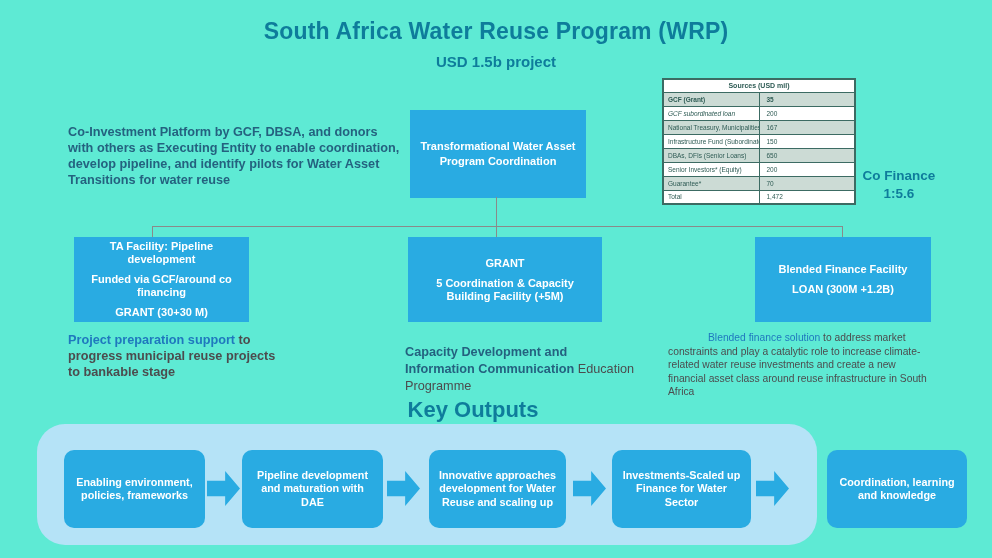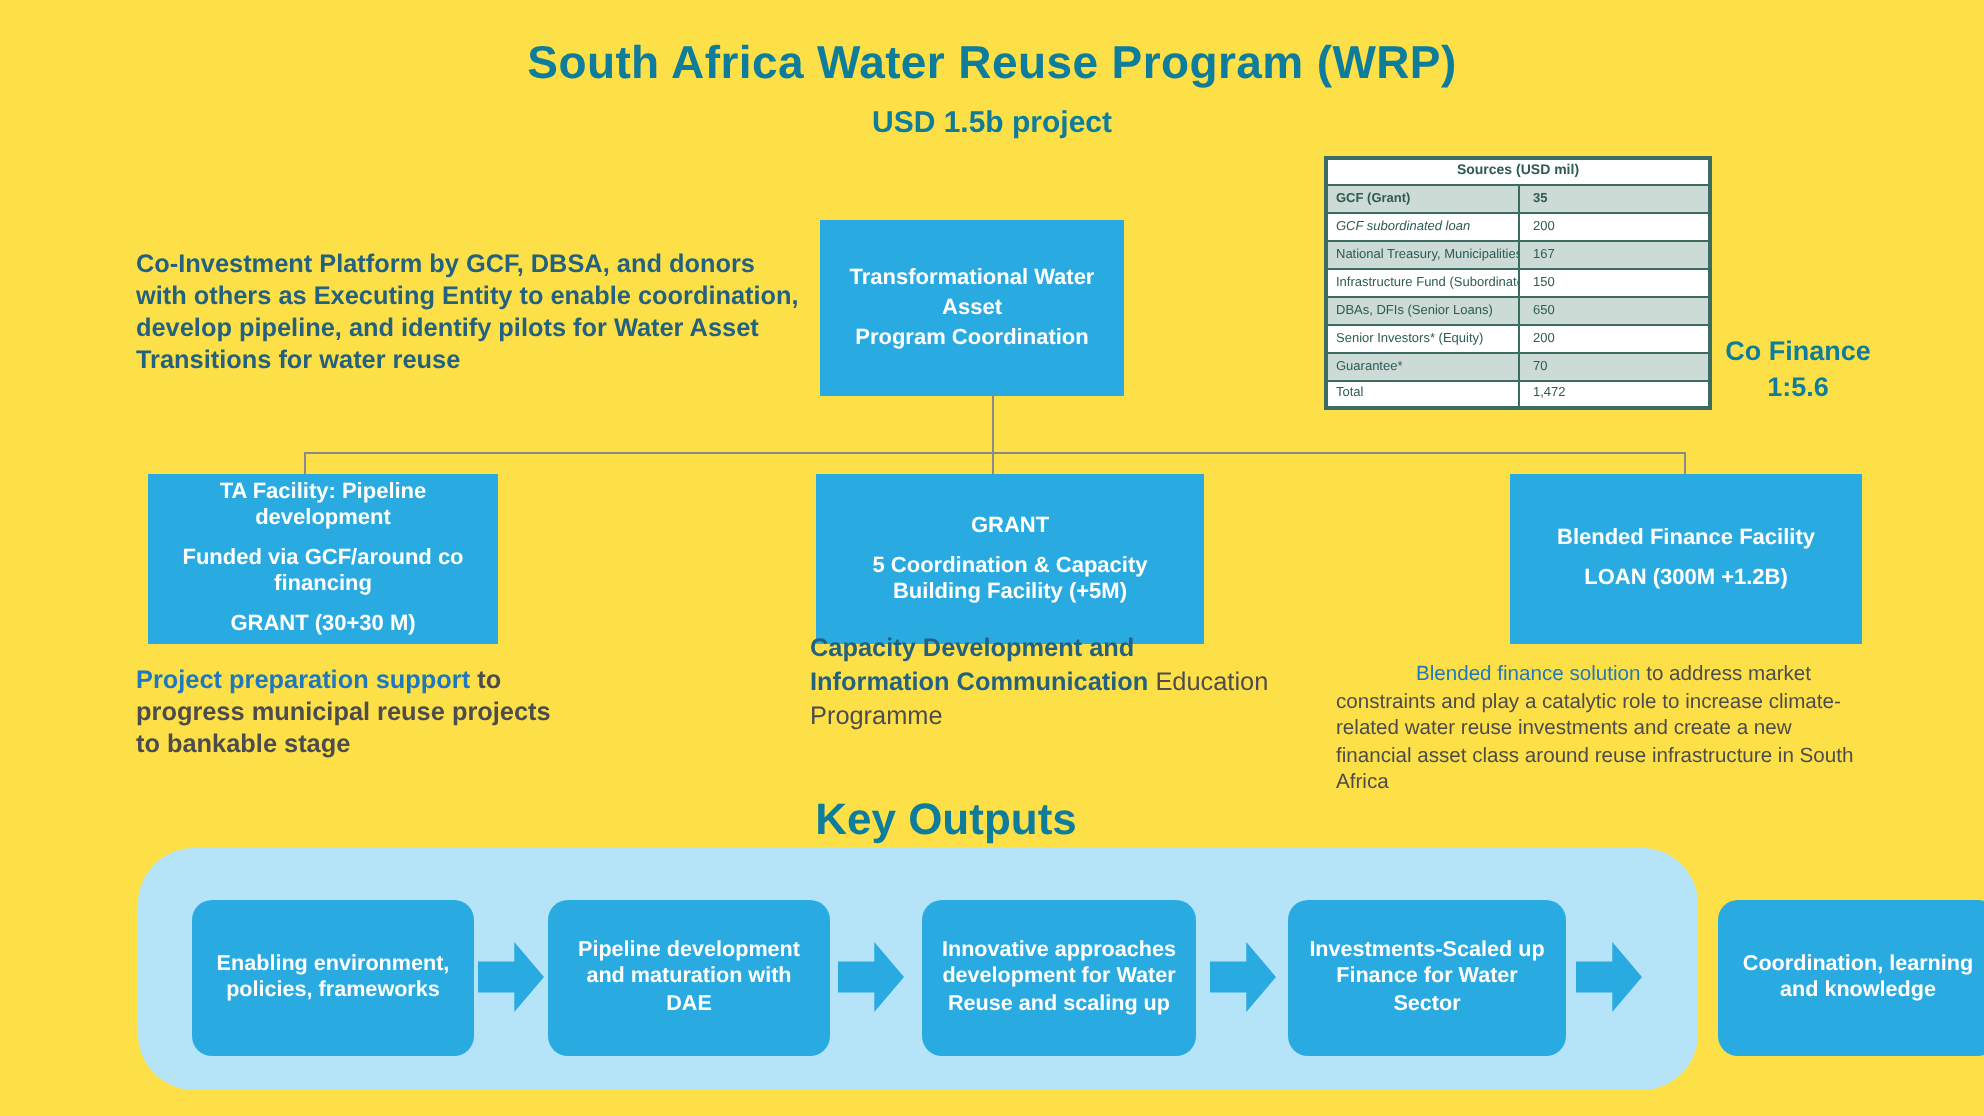--- a/index.html
+++ b/index.html
@@ -2,33 +2,33 @@
 <html style="--teal: #0E7C9B; --navy: #24617F; --azure: #1F78BE; --dark: #4C4C4E; --box_blue: #29ABE2; --band_blue: #B5E3F7; --tborder: #3C6B63; --tfill: #CCDBD5; --ttext: #2E5B54;"><head>
 <meta charset="utf-8">
 <style>
   :root{
     --teal:#0E7C9B; --navy:#24617F; --azure:#1F78BE; --dark:#4C4C4E;
     --box_blue:#29ABE2; --band_blue:#B5E3F7; --tborder:#3C6B63;
     --tfill:#CCDBD5; --ttext:#2E5B54; --line:#8A8A8A;
   }
   *{margin:0;padding:0;box-sizing:border-box;}
   body{background:#e8e8e8;font-family:"Liberation Sans",sans-serif;}
-  .canvas{position:relative;width:992px;height:558px;background:#fde047;overflow:hidden;}
+  .canvas{position:relative;width:992px;height:558px;background:#5eead4;overflow:hidden;}
 
   .title{position:absolute;top:18px;left:0;width:992px;text-align:center;
     font-size:23px;font-weight:bold;color:var(--teal);letter-spacing:.2px;}
   .subtitle{position:absolute;top:53px;left:0;width:992px;text-align:center;
     font-size:15px;font-weight:bold;color:var(--teal);}
 
   .intro{position:absolute;left:68px;top:124px;width:334px;
     font-size:12.7px;font-weight:bold;color:var(--navy);line-height:16px;}
 
   .bluebox{position:absolute;background:var(--box_blue);color:#fff;font-weight:bold;
     text-align:center;display:flex;flex-direction:column;justify-content:center;}
-  .coord{left:410px;top:110px;width:152px;height:88px;font-size:11px;line-height:15px;padding:0 2px;text-align:center;}
+  .coord{left:410px;top:110px;width:176px;height:88px;font-size:11px;line-height:15px;padding:0 2px;text-align:center;}
 
   
   .cline{position:absolute;background:var(--line);}
   .vmid{left:496px;top:197px;width:1px;height:40px;}
   .hbar{left:152px;top:226px;width:691px;height:1px;}
   .stubL{left:152px;top:226px;width:1px;height:11px;}
   .stubR{left:842px;top:226px;width:1px;height:11px;}
 
   
   .srctab{position:absolute;left:662px;top:78px;width:194px;border-collapse:collapse;
@@ -46,30 +46,30 @@
     font-size:13.5px;font-weight:bold;color:var(--teal);line-height:18px;}
 
   .fac1{left:74px;top:237px;width:175px;height:85px;font-size:11px;line-height:13px;padding:0 13px;}
   .fac2{left:408px;top:237px;width:194px;height:85px;font-size:11px;line-height:13px;padding:0 6px;}
   .fac3{left:755px;top:237px;width:176px;height:85px;font-size:11px;line-height:13px;padding:0 10px;}
   .fac1 p,.fac2 p,.fac3 p{margin:3.5px 0;}
 
   .note{position:absolute;color:var(--dark);}
   .note1{left:68px;top:332px;width:218px;font-size:12.7px;font-weight:bold;line-height:16px;}
   .note1 .hl{color:var(--azure);}
-  .note2{left:405px;top:316px;width:232px;font-size:12.7px;line-height:17px;}
+  .note2{left:405px;top:344px;width:232px;font-size:12.7px;line-height:17px;}
   .note2 .hl{color:var(--navy);font-weight:bold;}
   .note3{left:668px;top:331px;width:264px;font-size:10.3px;line-height:13.5px;}
   .note3 .hl{color:var(--azure);margin-left:40px;}
 
   .keyout{position:absolute;left:0;top:397px;width:946px;text-align:center;
     font-size:22px;font-weight:bold;color:var(--teal);}
 
   .band{position:absolute;left:37px;top:424px;width:780px;height:121px;
-    background:var(--band_blue);border-radius:28px;margin-left:32px;}
+    background:var(--band_blue);border-radius:28px;}
   .step{position:absolute;top:26px;height:78px;background:var(--box_blue);border-radius:10px;
     color:#fff;font-weight:bold;font-size:10.8px;line-height:13.5px;text-align:center;
     display:flex;align-items:center;justify-content:center;padding:0 9px;}
   .s1{left:27px;width:141px;}
   .s2{left:205px;width:141px;}
   .s3{left:392px;width:137px;}
   .s4{left:575px;width:139px;}
   .s5{left:790px;width:140px;}
   .arrow{position:absolute;top:47px;width:33px;height:35px;background:var(--box_blue);
     clip-path:polygon(0 28%,55% 28%,55% 0,100% 50%,55% 100%,55% 72%,0 72%);}

